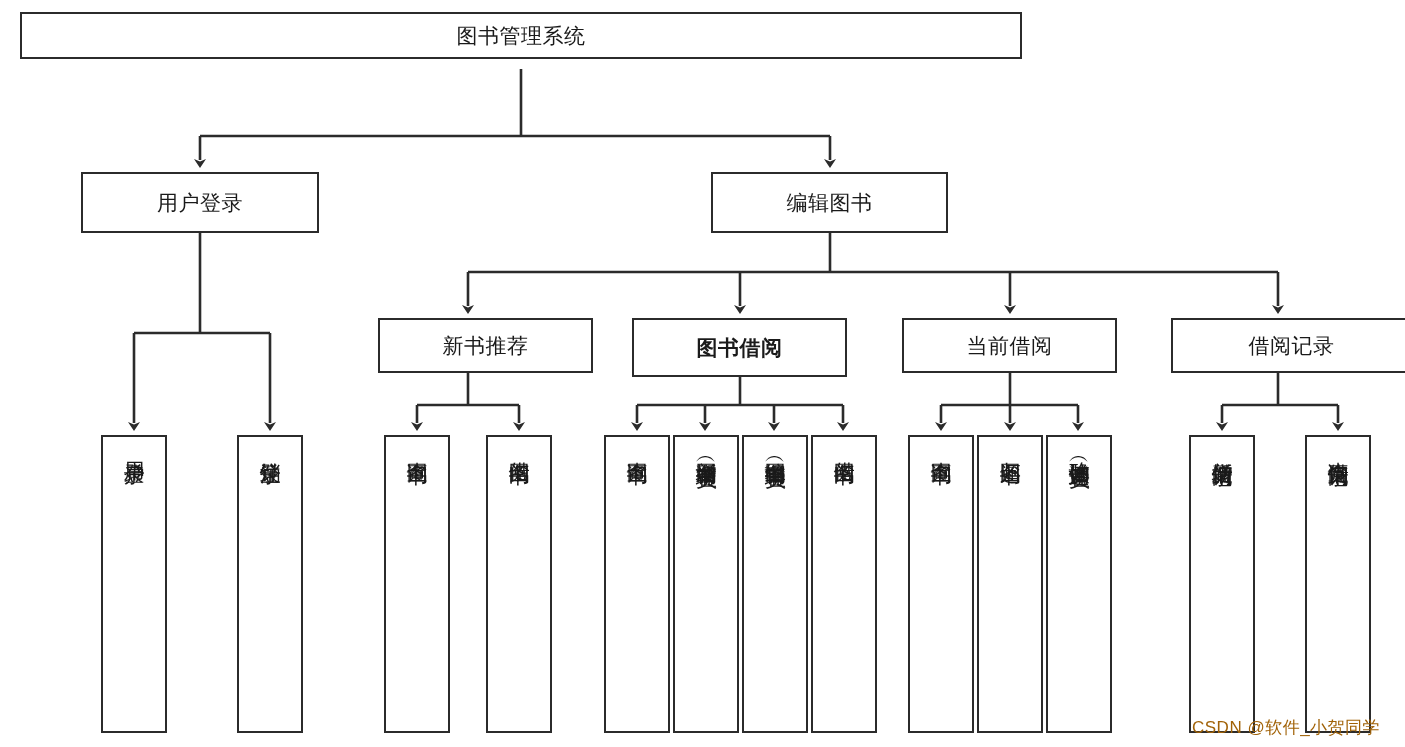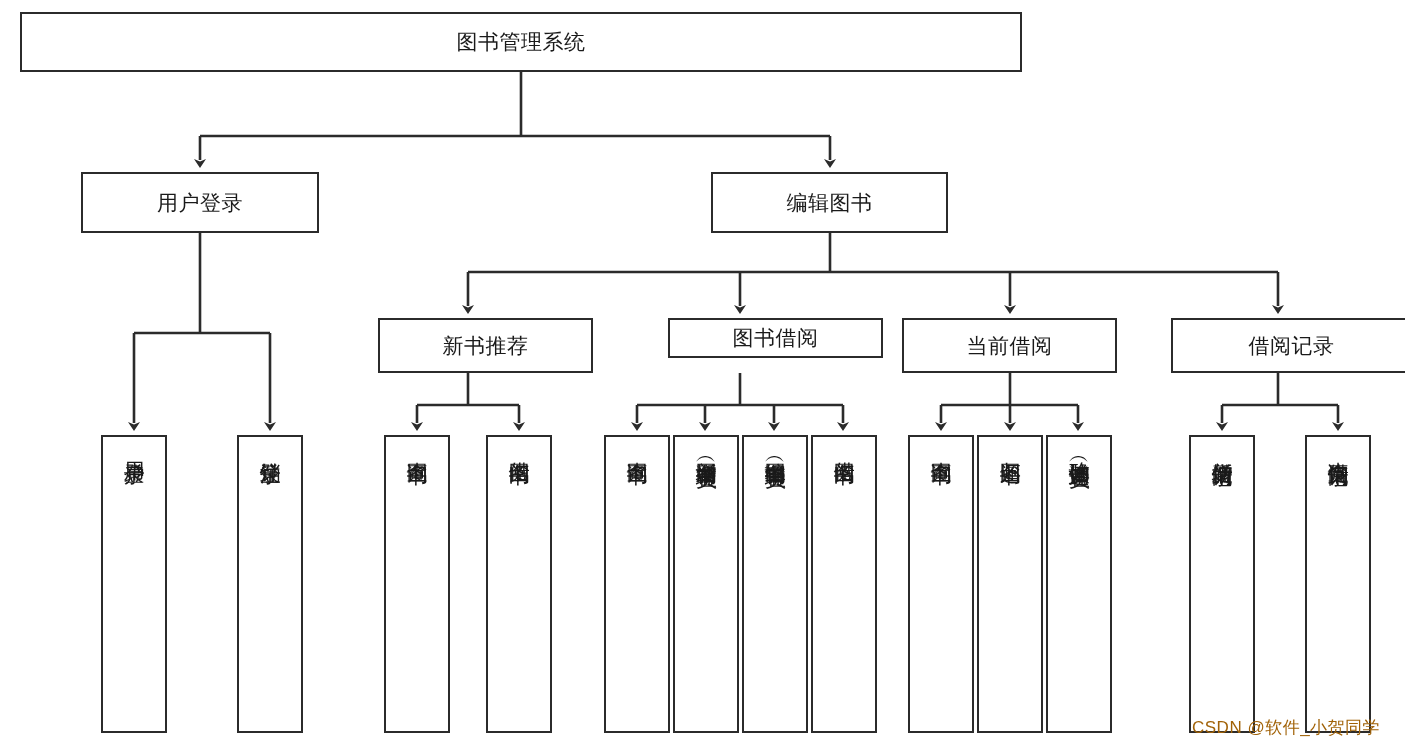--- a/index.html
+++ b/index.html
@@ -123,35 +123,35 @@
     </g>
 
     <g stroke="#2b2b2b" stroke-width="2.6" fill="none">
       <path d="M1278,373 L1278,405"></path>
       <path d="M1222,405 L1338,405"></path>
       <path d="M1222,405 L1222,423" marker-end="url(#arrow)"></path>
       <path d="M1338,405 L1338,423" marker-end="url(#arrow)"></path>
     </g>
   </svg>
 
-  <div class="node horiz" style="left:20px; top:12px; width:1002px; height:60px;">
+  <div class="node horiz" style="left:20px; top:12px; width:1002px; height:47px;">
     <span class="label">图书管理系统</span>
   </div>
 
   <div class="node horiz" style="left:81px; top:172px; width:238px; height:61px;">
     <span class="label">用户登录</span>
   </div>
   <div class="node horiz" style="left:711px; top:172px; width:237px; height:61px;">
     <span class="label">编辑图书</span>
   </div>
 
   <div class="node horiz" style="left:378px; top:318px; width:215px; height:55px;">
     <span class="label">新书推荐</span>
   </div>
-  <div class="node horiz" style="left:668px; top:318px; width:215px; height:40px;">
+  <div class="node horiz" style="left:632px; top:318px; width:215px; height:59px;font-weight:bold;">
     <span class="label">图书借阅</span>
   </div>
   <div class="node horiz" style="left:902px; top:318px; width:215px; height:55px;">
     <span class="label">当前借阅</span>
   </div>
   <div class="node horiz" style="left:1171px; top:318px; width:241px; height:55px;">
     <span class="label">借阅记录</span>
   </div>
 
   <div class="node vert" style="left:101px; top:435px; width:66px; height:298px;">

